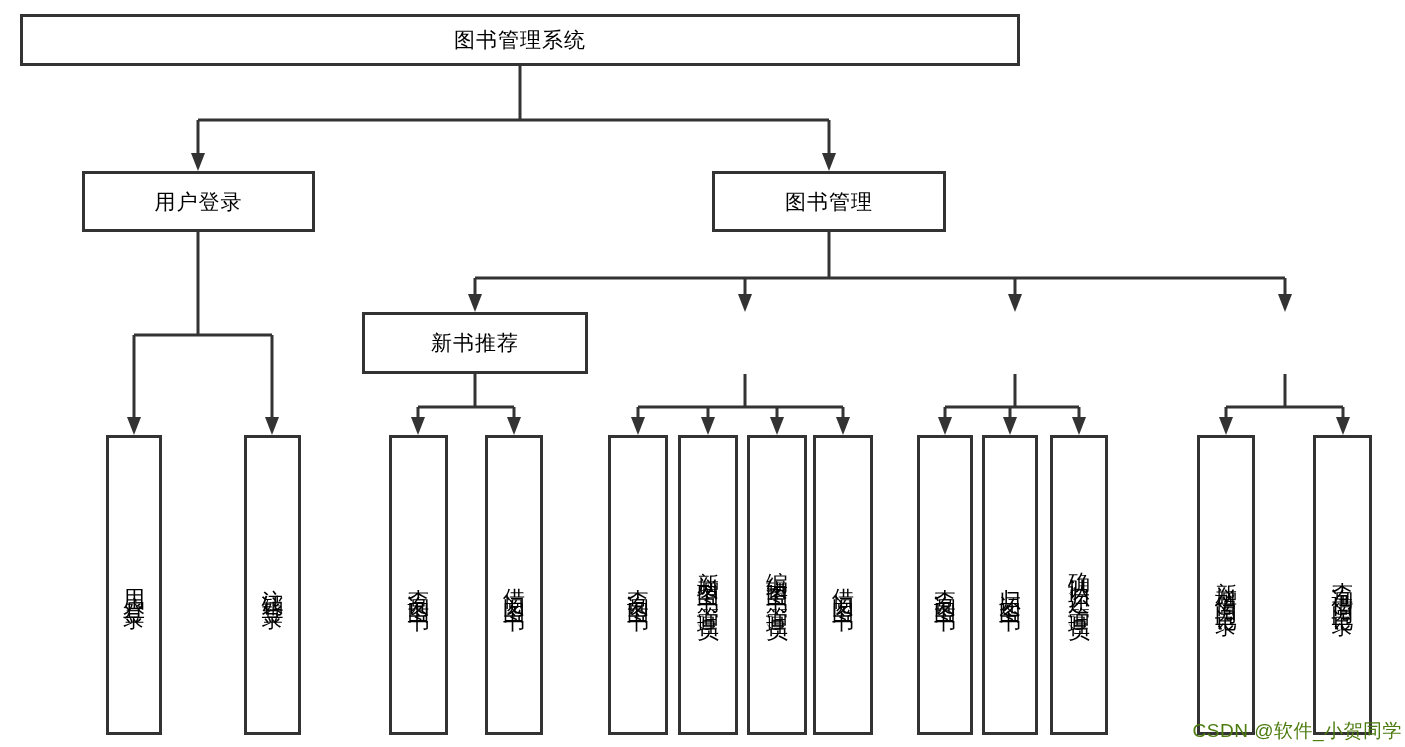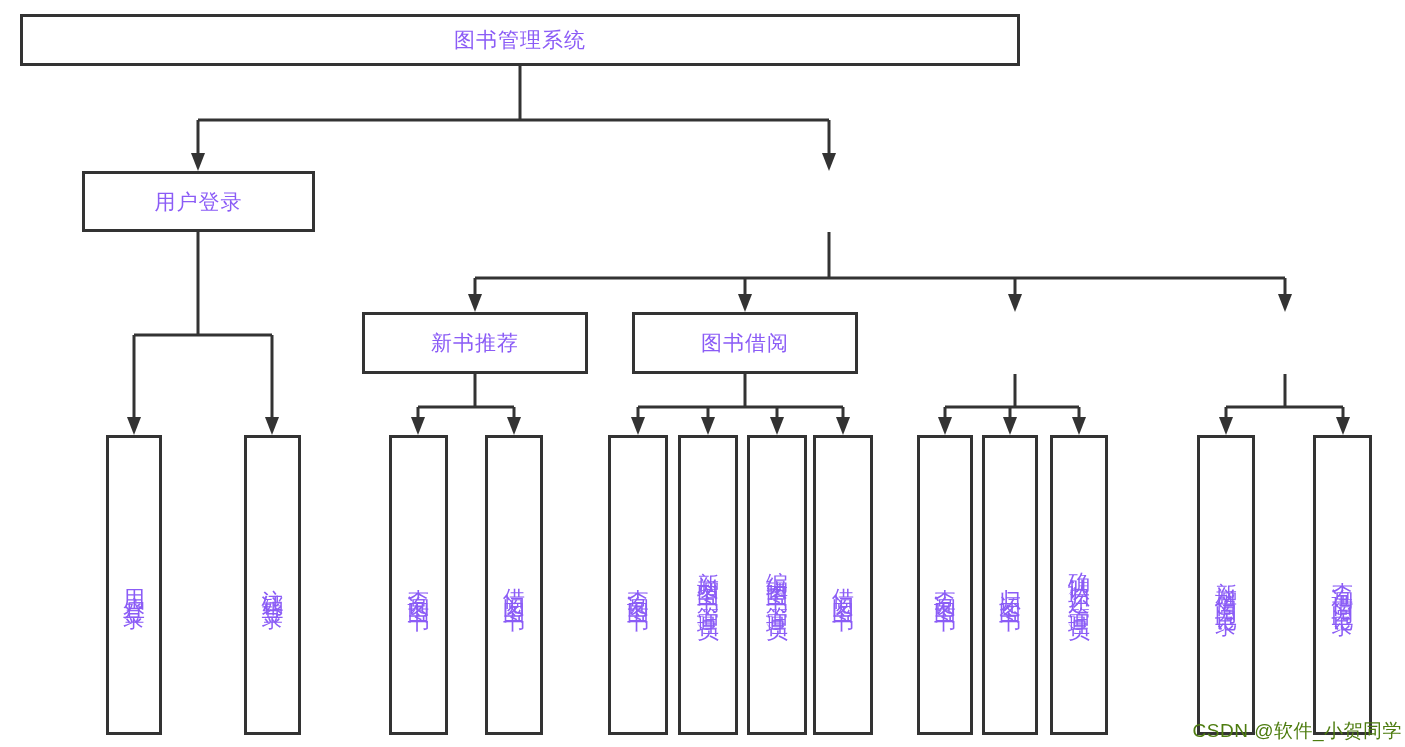--- a/index.html
+++ b/index.html
@@ -23,21 +23,21 @@
     height: 747px;
   }
   .node {
     position: absolute;
     box-sizing: border-box;
     border: 3px solid #333333;
     background: #ffffff;
     display: flex;
     align-items: center;
     justify-content: center;
-    color: #8b5cf6;
+    color: #000000;
   }
   .node-h {
     font-size: 21px;
     letter-spacing: 1px;
   }
   .node-v {
     writing-mode: vertical-rl;
     font-size: 22px;
     letter-spacing: 7px;
     line-height: 1;
@@ -119,23 +119,23 @@
       <polygon points="1003,417 1017,417 1010,435"></polygon>
       <polygon points="1072,417 1086,417 1079,435"></polygon>
       <polygon points="1219,417 1233,417 1226,435"></polygon>
       <polygon points="1336,417 1350,417 1343,435"></polygon>
     </g>
   </svg>
 
   <div class="node node-h" style="left:20px; top:14px; width:1000px; height:52px;">图书管理系统</div>
 
   <div class="node node-h" style="left:82px; top:171px; width:233px; height:61px;">用户登录</div>
+  <div class="node node-h" style="left:712px; top:171px; width:234px; height:61px;">图书管理</div>
 
   <div class="node node-h" style="left:362px; top:312px; width:226px; height:62px;">新书推荐</div>
-  <div class="node node-h" style="left:632px; top:312px; width:226px; height:62px;">图书借阅</div>
 
   <div class="node node-v" style="left:106px; top:435px; width:56px; height:300px;">用户登录</div>
   <div class="node node-v" style="left:244px; top:435px; width:57px; height:300px;">注销登录</div>
 
   <div class="node node-v" style="left:389px; top:435px; width:59px; height:300px;">查询图书</div>
   <div class="node node-v" style="left:485px; top:435px; width:58px; height:300px;">借阅图书</div>
 
   <div class="node node-v" style="left:608px; top:435px; width:60px; height:300px;">查询图书</div>
   <div class="node node-v" style="left:678px; top:435px; width:60px; height:300px;">新增图书（管理员）</div>
   <div class="node node-v" style="left:747px; top:435px; width:60px; height:300px;">编辑图书（管理员）</div>

